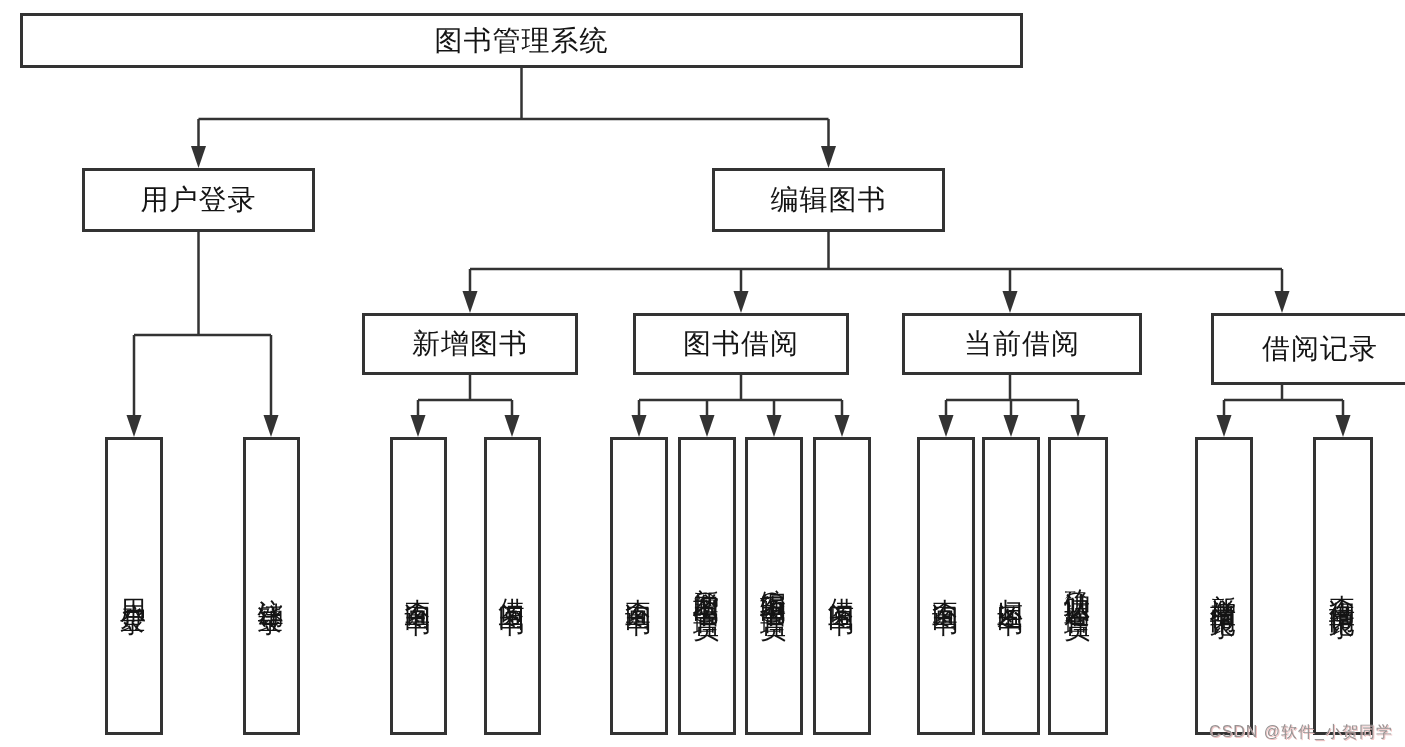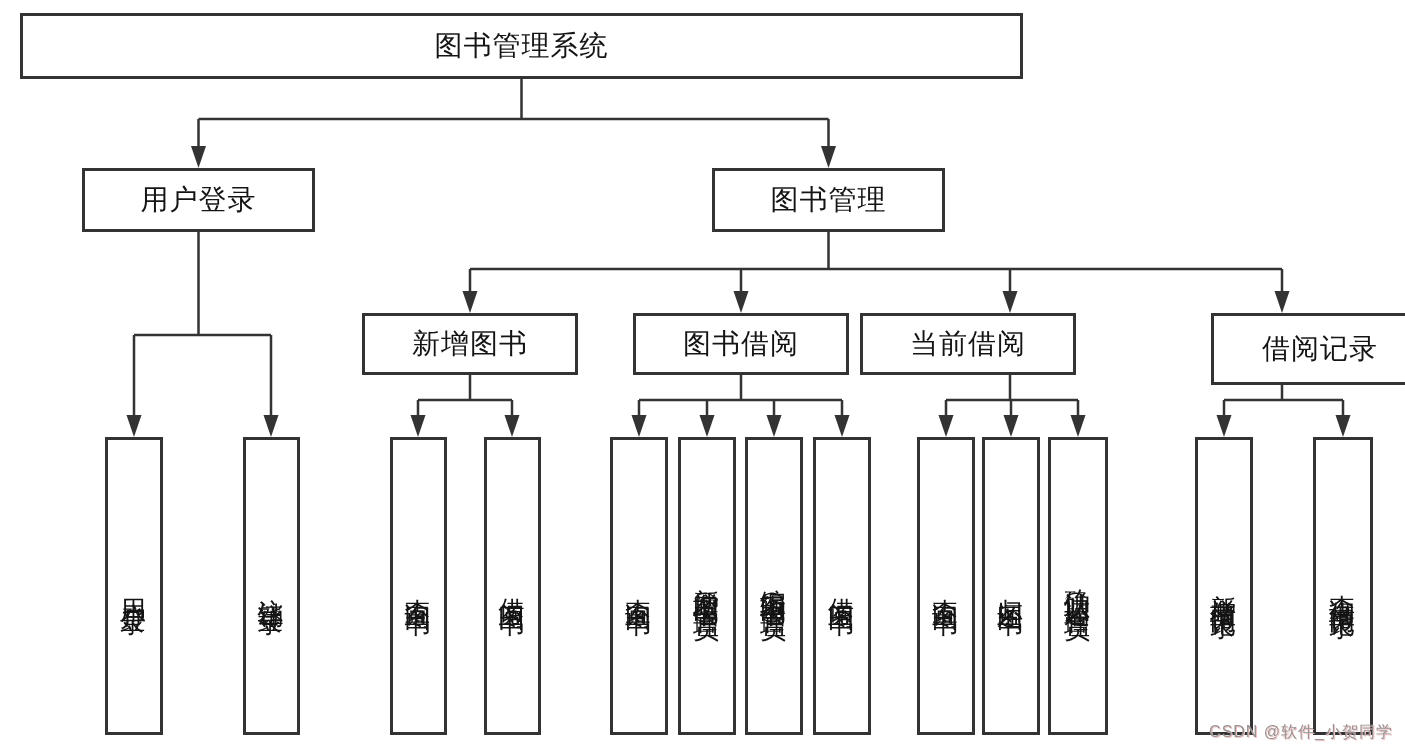--- a/index.html
+++ b/index.html
@@ -98,28 +98,28 @@
     <path d="M1010 375 V400 M946 400 H1078 M946 400 V418 M1011 400 V418 M1078 400 V418"></path>
     <polygon points="938.5,415 953.5,415 946,437"></polygon>
     <polygon points="1003.5,415 1018.5,415 1011,437"></polygon>
     <polygon points="1070.5,415 1085.5,415 1078,437"></polygon>
 
     <path d="M1282 375 V400 M1224 400 H1343 M1224 400 V418 M1343 400 V418"></path>
     <polygon points="1216.5,415 1231.5,415 1224,437"></polygon>
     <polygon points="1335.5,415 1350.5,415 1343,437"></polygon>
   </svg>
 
-  <div class="node h" style="left:20px;top:13px;width:1003px;height:66px">图书管理系统</div>
+  <div class="node h" style="left:20px;top:13px;width:1003px;height:55px">图书管理系统</div>
 
   <div class="node h" style="left:82px;top:168px;width:233px;height:64px">用户登录</div>
-  <div class="node h" style="left:712px;top:168px;width:233px;height:64px">图书管理</div>
+  <div class="node h" style="left:712px;top:168px;width:233px;height:64px">编辑图书</div>
 
   <div class="node h" style="left:362px;top:313px;width:216px;height:62px">新增图书</div>
   <div class="node h" style="left:633px;top:313px;width:216px;height:62px">图书借阅</div>
-  <div class="node h" style="left:860px;top:313px;width:216px;height:62px">当前借阅</div>
+  <div class="node h" style="left:902px;top:313px;width:240px;height:62px">当前借阅</div>
   <div class="node h" style="left:1211px;top:313px;width:218px;height:72px">借阅记录</div>
 
   <div class="node v" style="left:105px;top:437px;width:58px;height:298px">用户登录</div>
   <div class="node v" style="left:243px;top:437px;width:57px;height:298px">注销登录</div>
 
   <div class="node v" style="left:390px;top:437px;width:57px;height:298px">查询图书</div>
   <div class="node v" style="left:484px;top:437px;width:57px;height:298px">借阅图书</div>
 
   <div class="node v" style="left:610px;top:437px;width:58px;height:298px">查询图书</div>
   <div class="node v" style="left:678px;top:437px;width:58px;height:298px">新增图书（管理员）</div>

